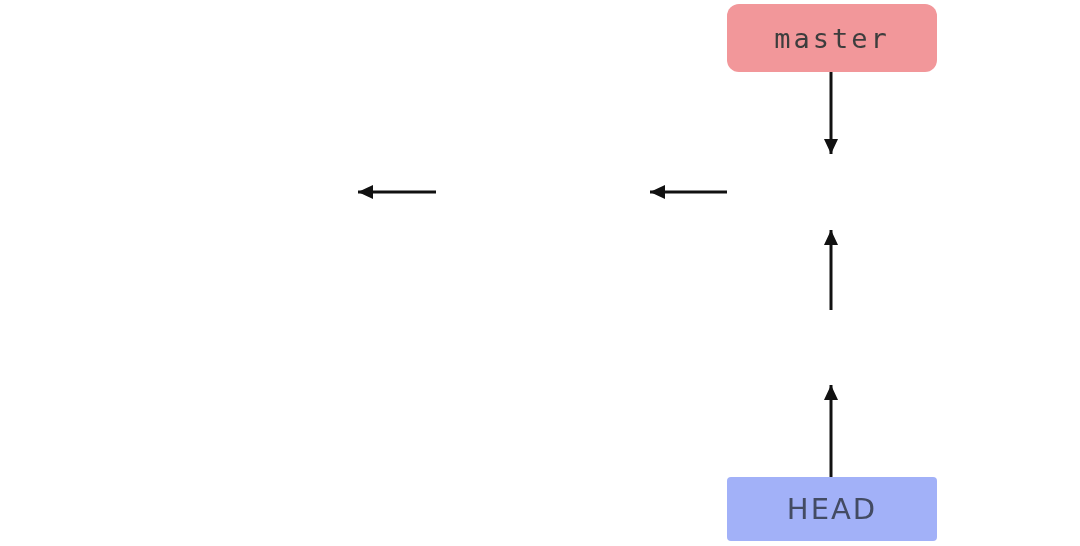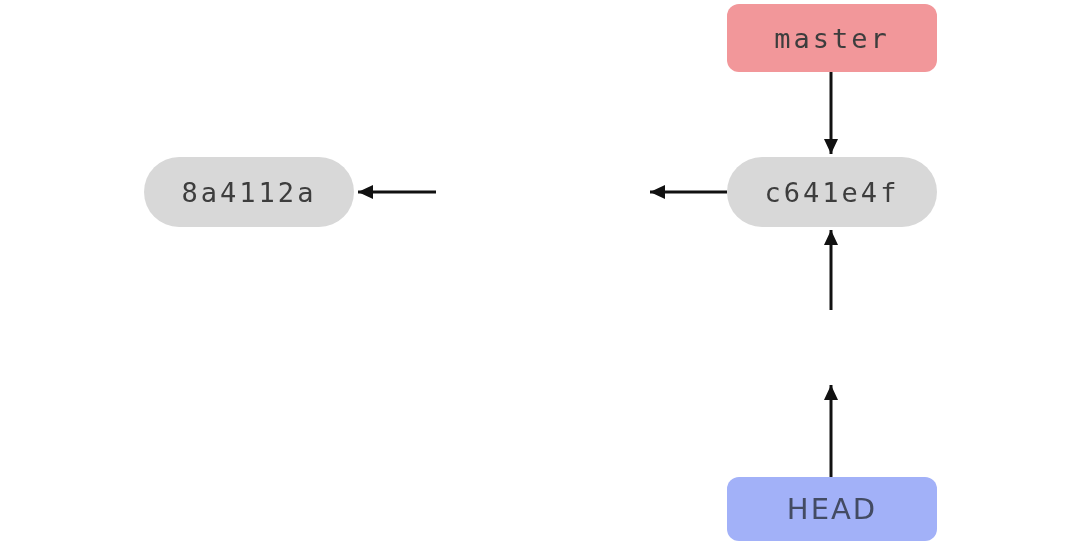--- a/index.html
+++ b/index.html
@@ -58,21 +58,21 @@
     font-size: 27px;
     letter-spacing: 3px;
   }
   .branch-master { top: 4px; height: 68px; }
   .branch-feature { top: 310px; height: 72px; }
   .head {
     width: 210px;
     left: 727px;
     top: 477px;
     height: 64px;
-    border-radius: 12px;
+    border-radius: 4px;
     background: var(--head-fill, #a2b1f8);
     color: var(--head-text, #434b63);
     font-family: "DejaVu Sans", sans-serif;
     font-size: 29px;
     letter-spacing: 2px;
   }
 </style>
 </head>
 <body>
 
@@ -88,27 +88,21 @@
     <line class="edge-line" x1="436" y1="192" x2="358" y2="192" marker-end="url(#arrowhead)"></line>
     <line class="edge-line" x1="831" y1="72" x2="831" y2="154" marker-end="url(#arrowhead)"></line>
     <line class="edge-line" x1="831" y1="310" x2="831" y2="230" marker-end="url(#arrowhead)"></line>
     <line class="edge-line" x1="831" y1="477" x2="831" y2="385" marker-end="url(#arrowhead)"></line>
   </svg>
 
   <div class="node branch branch-master">
     <span>master</span>
   </div>
 
-  <div class="node commit commit-1">
-    <span>8a4112a</span>
-  </div>
 
 
-  <div class="node commit commit-3">
-    <span>c641e4f</span>
-  </div>
 
 
   <div class="node head">
     <span>HEAD</span>
   </div>
 
 </div>
 
 </body></html>

